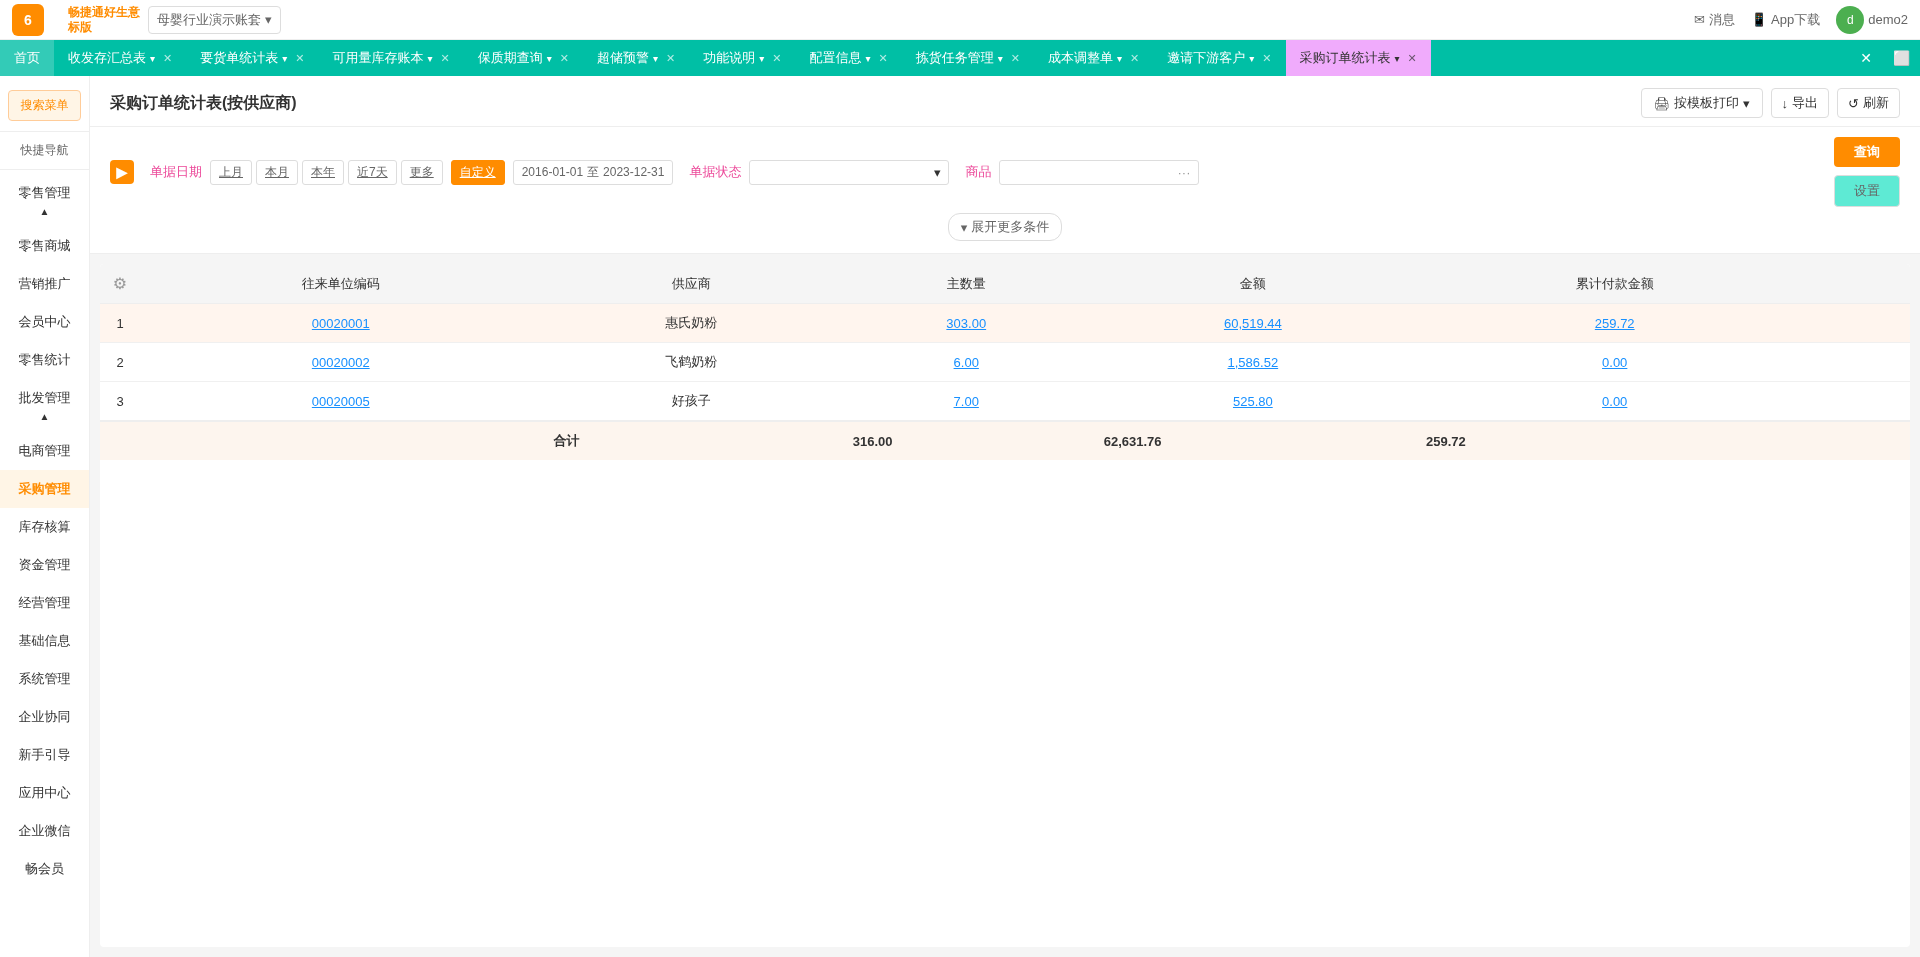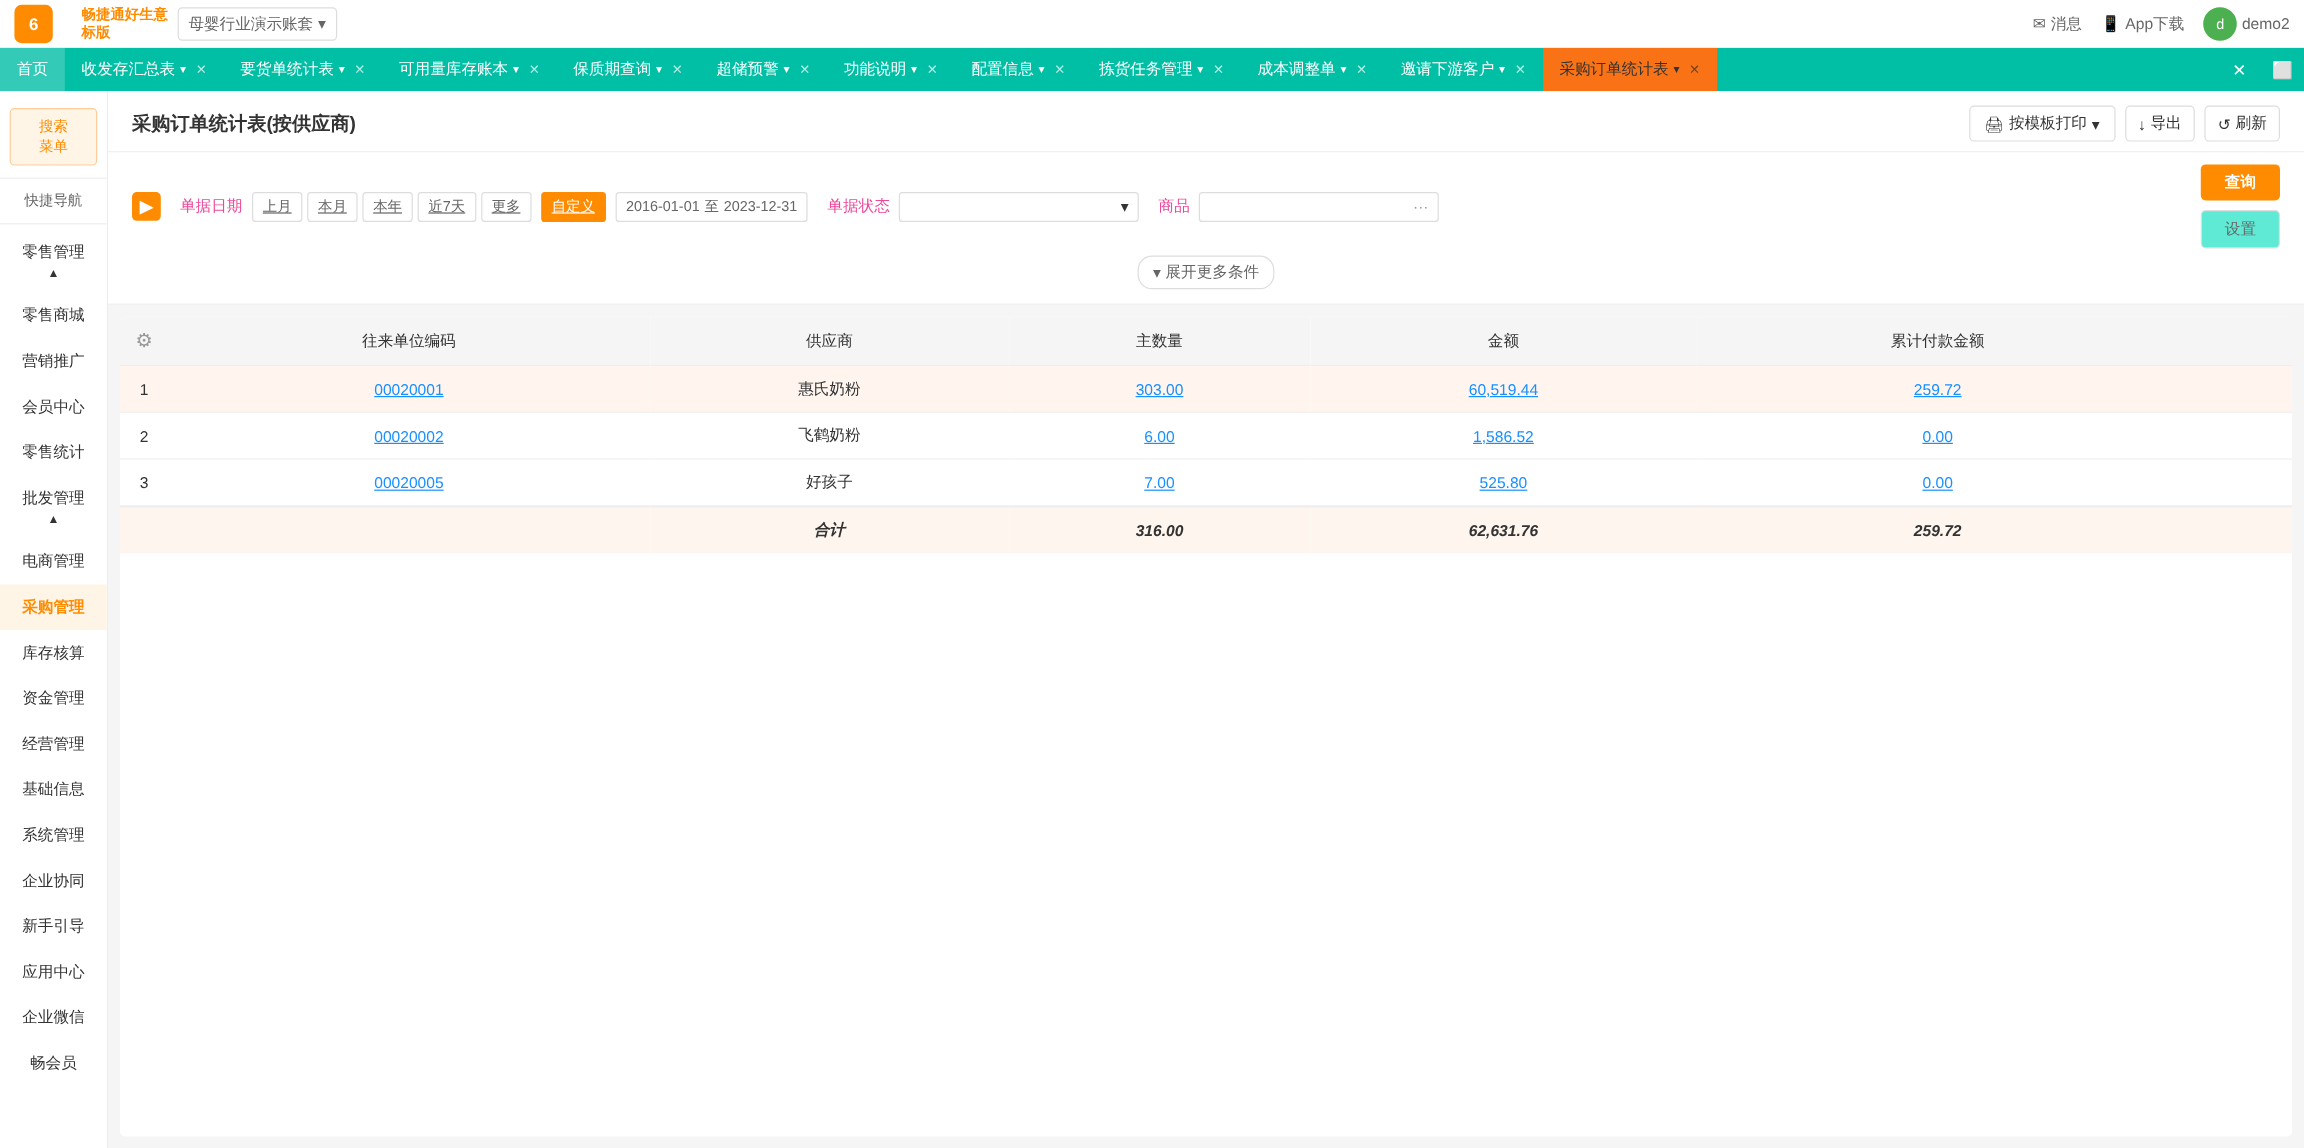--- a/index.html
+++ b/index.html
@@ -13,33 +13,33 @@
     .logo-text { color: #ff8c00; font-size: 12px; font-weight: bold; line-height: 1.2; margin-left: 18px; }
     .dropdown-selector { display: flex; align-items: center; gap: 4px; color: #666; font-size: 13px; cursor: pointer; padding: 4px 8px; border: 1px solid #ddd; border-radius: 4px; }
     .top-header-right { display: flex; align-items: center; gap: 16px; }
     .header-action { display: flex; align-items: center; gap: 4px; color: #666; cursor: pointer; font-size: 13px; }
     .user-avatar { width: 28px; height: 28px; border-radius: 50%; background: #4caf50; display: flex; align-items: center; justify-content: center; color: white; font-size: 12px; }
 
     
     .nav-tabs { height: 36px; background: #00bfa5; display: flex; align-items: center; padding: 0 0; overflow: hidden; }
     .nav-tab { padding: 0 14px; height: 36px; display: flex; align-items: center; color: white; font-size: 13px; cursor: pointer; white-space: nowrap; position: relative; gap: 4px; }
     .nav-tab.home { background: rgba(255,255,255,0.2); }
-    .nav-tab.active { background: #f97316; color: #333; }
+    .nav-tab.active { background: #f0abfc; color: #333; }
     .nav-tab .close-x { font-size: 11px; opacity: 0.7; margin-left: 4px; }
     .nav-tab .tab-arrow { font-size: 10px; }
     .nav-right-controls { margin-left: auto; display: flex; align-items: center; }
     .nav-ctrl-btn { width: 36px; height: 36px; display: flex; align-items: center; justify-content: center; color: white; cursor: pointer; font-size: 14px; }
 
     
     .main-layout { display: flex; height: calc(957px - 76px); }
 
     
     .sidebar { width: 90px; background: #fff; border-right: 1px solid #eee; display: flex; flex-direction: column; padding-top: 8px; }
     .sidebar-search { padding: 6px 8px; }
-    .sidebar-search-btn { width: 100%; padding: 6px 20px; background: #fff5e6; border: 1px solid #ffcc99; border-radius: 4px; color: #ff8c00; font-size: 12px; cursor: pointer; text-align: center; }
+    .sidebar-search-btn { width: 100%; padding: 6px 8px; background: #fff5e6; border: 1px solid #ffcc99; border-radius: 4px; color: #ff8c00; font-size: 12px; cursor: pointer; text-align: center; }
     .sidebar-divider { height: 1px; background: #eee; margin: 4px 0; }
     .sidebar-nav-btn { padding: 6px 8px; text-align: center; cursor: pointer; font-size: 12px; color: #666; }
     .sidebar-item { padding: 10px 8px; text-align: center; cursor: pointer; font-size: 13px; color: #333; display: flex; flex-direction: column; align-items: center; gap: 2px; }
     .sidebar-item.active { color: #ff8c00; background: #fff5e6; font-weight: bold; }
     .sidebar-item.has-arrow { flex-direction: column; justify-content: center; gap: 4px; }
     .sidebar-arrow { font-size: 10px; }
 
     
     .content-area { flex: 1; background: #f5f5f5; display: flex; flex-direction: column; overflow: hidden; }
 
@@ -76,21 +76,21 @@
     .table-header th:first-child { width: 40px; }
     .table-row td { padding: 10px 12px; font-size: 13px; color: #333; border-bottom: 1px solid #f0f0f0; text-align: center; }
     .table-row:nth-child(1) { background: #fff5ee; }
     .table-row:nth-child(2) { background: #fff; }
     .table-row:nth-child(3) { background: #fff; }
     .cell-link { color: #1890ff; text-decoration: underline; cursor: pointer; }
     .settings-icon { color: #999; font-size: 16px; cursor: pointer; }
 
     
     .table-footer { background: #fdf5ee; }
-    .table-footer td { padding: 10px 12px; font-size: 13px; font-weight: bold; color: #333; border-top: 2px solid #eee; text-align: center; font-style: italic; }
+    .table-footer td { padding: 10px 12px; font-size: 13px; font-weight: bold; color: #333; border-top: 2px solid #eee; text-align: left; }
   </style>
 </head>
 <body>
 
 <div class="top-header">
   <div class="top-header-left">
     <div class="logo-area">
       <div class="logo-icon">
         <span>6</span>
       </div>

